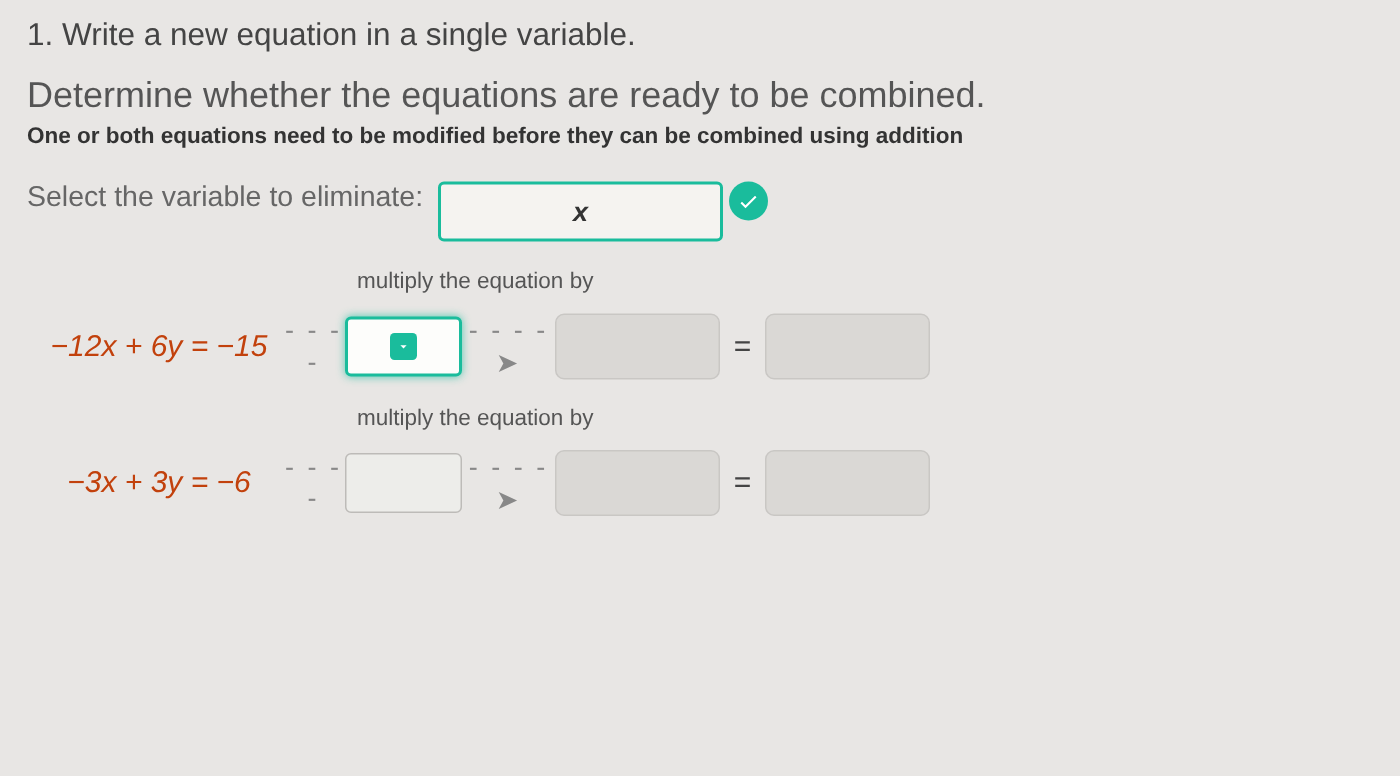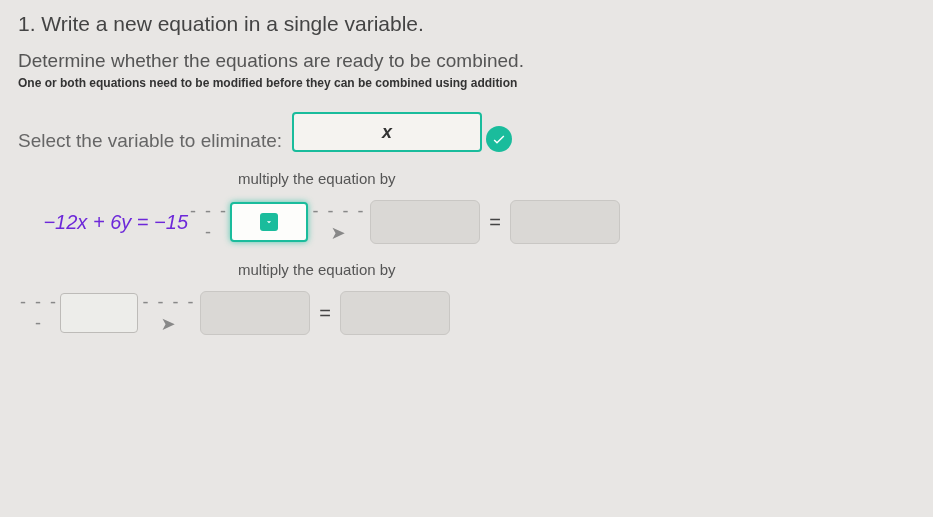--- a/index.html
+++ b/index.html
@@ -1,28 +1,28 @@
 <!DOCTYPE html>
 <html><head>
 <meta charset="utf-8">
 <style>
 *{box-sizing:border-box;margin:0;padding:0}
 body{font-family:Arial,Helvetica,sans-serif;background:#e8e6e4;width:933px;height:517px;overflow:hidden;padding:12px 0 0 18px;color:#3a3a3a}
 .heading{font-weight:400;font-size:21px;color:#444}
-.sub1{margin-top:14px;font-size:19px;color:#555}
-.sub2{font-weight:700;font-size:12px;margin-top:4px;color:#333}
-.selrow{display:flex;align-items:flex-end;margin-top:22px;gap:10px}
+.sub1{margin-top:14px;font-size:24px;color:#555}
+.sub2{font-weight:700;font-size:15px;margin-top:4px;color:#333}
+.selrow{display:flex;align-items:flex-start;margin-top:22px;gap:10px}
 .sellabel{font-size:19px;color:#666}
 .selbox{width:190px;height:40px;border:2px solid #1abc9c;border-radius:4px;background:#f5f3f0;display:flex;align-items:center;justify-content:center;font-size:18px;font-style:italic;font-weight:700;color:#333}
 .check{width:26px;height:26px;border-radius:50%;background:#1abc9c;display:flex;align-items:center;justify-content:center;margin-left:-6px}
 .check svg{width:16px;height:16px;fill:#fff}
 .work{margin-top:18px}
 .mlabel{font-size:15px;color:#555;margin-left:220px;margin-top:14px;margin-bottom:10px}
 .row{display:flex;align-items:center;height:50px}
-.eq{width:170px;font-size:20px;font-style:italic;color:#6d28d9;text-align:right;padding-left:6px}
+.eq{width:170px;font-size:20px;font-style:italic;color:#c2410c;text-align:center;padding-left:6px}
 .dash{color:#888;font-size:18px;letter-spacing:2px;width:42px;text-align:center}
 .arrow{color:#888;font-size:18px;letter-spacing:2px;width:62px;text-align:center}
 .muld{width:78px;height:40px;border:2px solid #1abc9c;box-shadow:0 0 6px rgba(26,188,156,.7);border-radius:4px;background:#fdfdfb;display:flex;align-items:center;justify-content:center}
 .muln{width:78px;height:40px;border:1px solid #bdbbb8;border-radius:4px;background:#ededea;display:flex;align-items:center;justify-content:center}
 .dd{width:18px;height:18px;background:#1abc9c;border-radius:3px;display:flex;align-items:center;justify-content:center}
 .dd svg{width:10px;height:10px;fill:#fff}
 .res{width:110px;height:44px;background:#dad8d5;border:1px solid #c9c7c4;border-radius:6px}
 .eqs{font-size:20px;color:#444;width:30px;text-align:center}
 </style>
 </head>
@@ -58,20 +58,21 @@
       </div>
     </div>
     <span class="arrow">- - - - ➤</span>
     <div class="res"></div>
     <span class="eqs">=</span>
     <div class="res"></div>
   </div>
 
   <div class="mlabel">multiply the equation by</div>
   <div class="row">
+    <span class="eq">−3x + 3y = −6</span>
     <span class="dash">- - - -</span>
     <div class="muln"></div>
     <span class="arrow">- - - - ➤</span>
     <div class="res"></div>
     <span class="eqs">=</span>
     <div class="res"></div>
   </div>
 
 </div>
 

